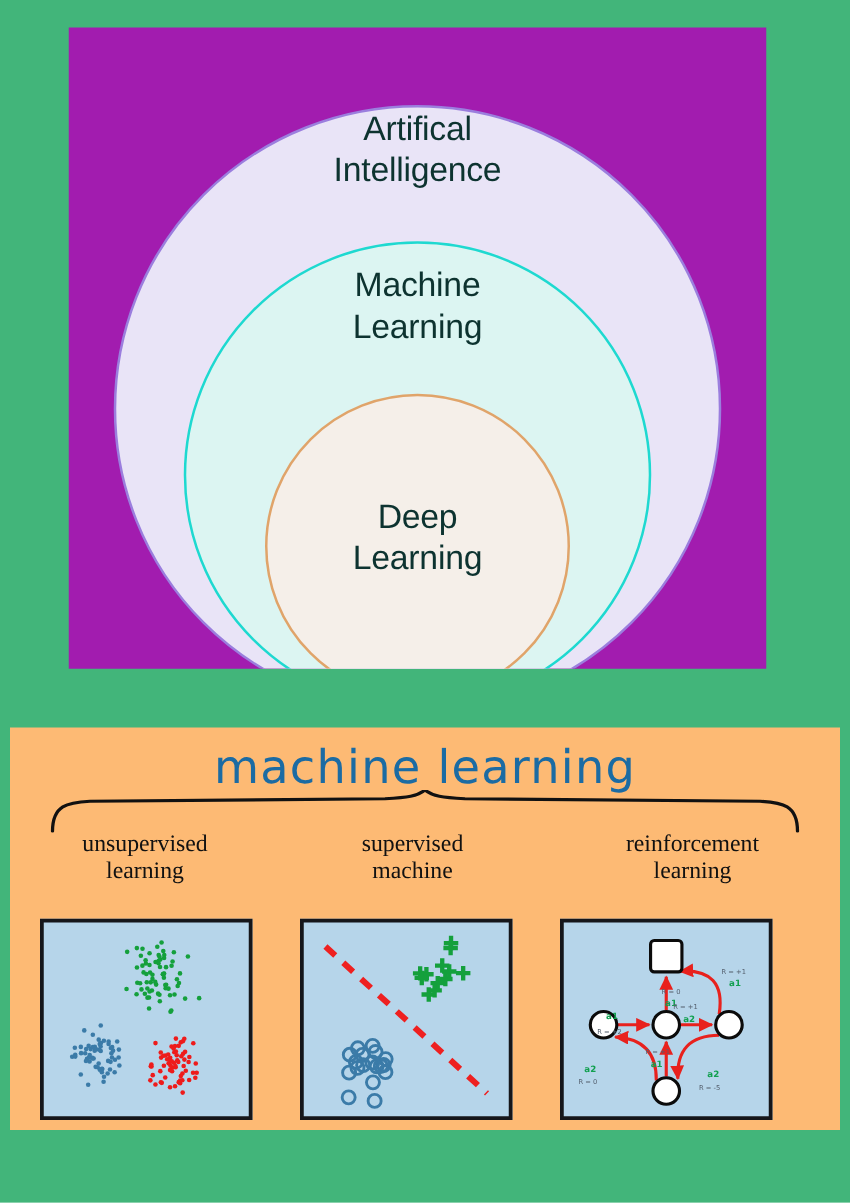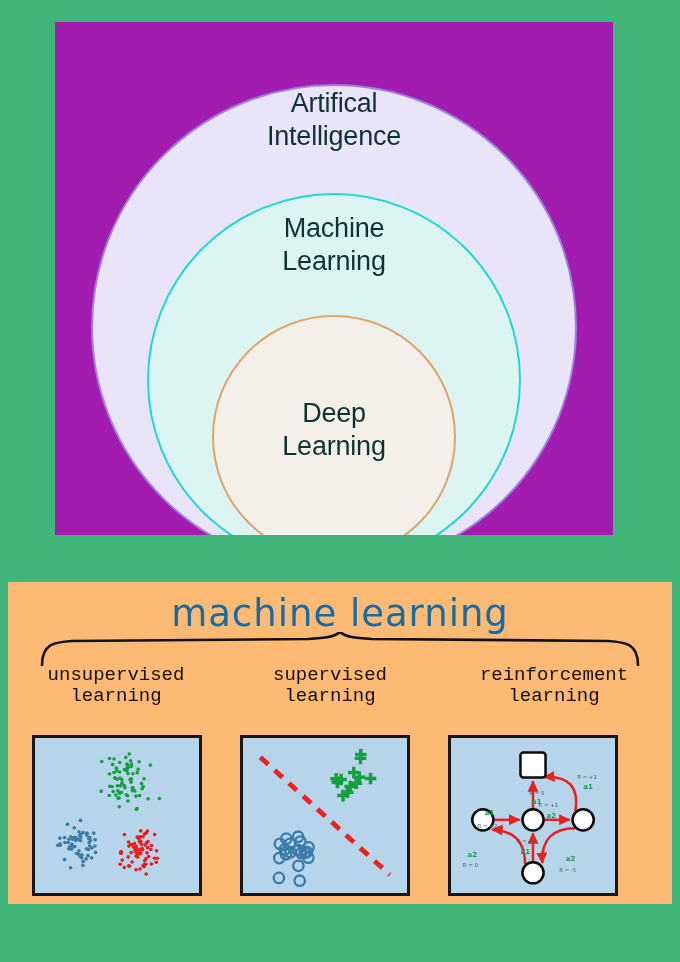--- a/index.html
+++ b/index.html
@@ -74,21 +74,21 @@
     width: 664px;
     height: 34px;
   }
   #brace-wrap svg { display: block; }
 
   .cat-label {
     position: absolute;
     top: 83px;
     text-align: center;
     color: #111111;
-    font-family: Liberation Mono, monospace;
+    font-family: Liberation Serif, serif;
     font-size: 19px;
     line-height: 1.12;
     white-space: pre-line;
   }
   #cat-0 { left: 8px;   width: 200px; }
   #cat-1 { left: 222px; width: 200px; }
   #cat-2 { left: 436px; width: 220px; }
 
   .viz-box {
     position: absolute;
@@ -137,21 +137,21 @@
     <div id="brace-wrap">
       <svg viewBox="0 0 664 34" width="664" height="34">
         <path d="M34 33 C34 12, 46 10, 64 9 L300 7 C318 6, 326 5, 332 0
                  C338 5, 346 6, 364 7 L600 9 C618 10, 630 12, 630 33" fill="none" stroke="#111111" stroke-width="2.6" stroke-linecap="round"></path>
       </svg>
     </div>
 
     <div class="cat-label" id="cat-0">unsupervised
 learning</div>
     <div class="cat-label" id="cat-1">supervised
-learning</div>
+machine</div>
     <div class="cat-label" id="cat-2">reinforcement
 learning</div>
 
     <div class="viz-box" id="viz-0">
       <svg viewBox="0 0 170 161" preserveAspectRatio="none">
         <g id="cluster-points">
             <circle cx="95.10892803630587" cy="32.07851932868913" r="1.9" fill="#14a03c"></circle>
             <circle cx="99.65129382659276" cy="42.65746858637973" r="1.9" fill="#14a03c"></circle>
             <circle cx="85.08894877201983" cy="42.73214704717144" r="1.9" fill="#14a03c"></circle>
             <circle cx="101.39461281231044" cy="37.10527819058483" r="1.9" fill="#14a03c"></circle>

